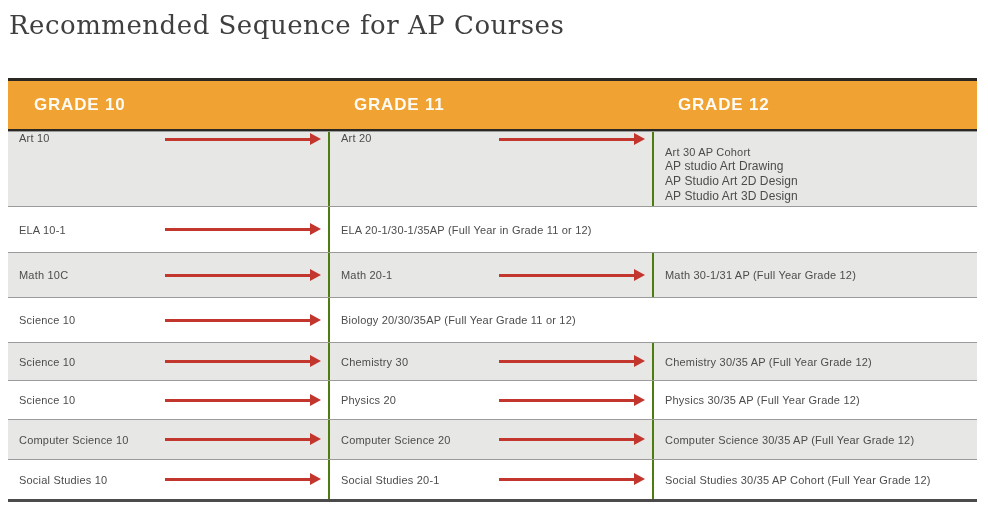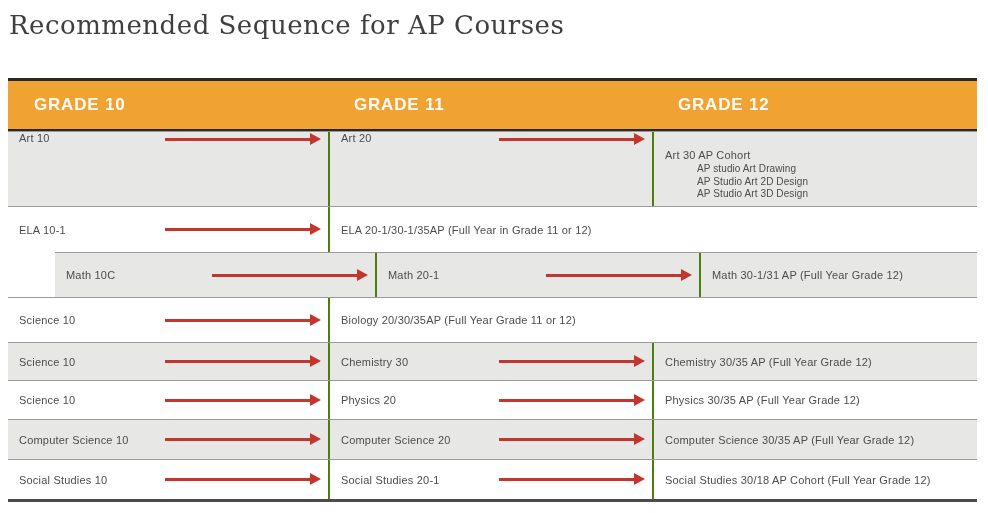--- a/index.html
+++ b/index.html
@@ -46,21 +46,21 @@
   .row {
     display: grid;
     grid-template-columns: 320px 324px 325px;
     border-top: 1px solid #9b9b9b;
   }
   .row:first-of-type { border-top: none; }
   .row.shade { background: var(--row-shade, #e7e7e5); }
 
   .r0 { height: 75px; }
   .r1 { height: 46px; }
-  .r2 { height: 45px; margin-left: 47px; }
+  .r2 { height: 45px; }
   .r3 { height: 45px; }
   .r4 { height: 38px; }
   .r5 { height: 39px; }
   .r6 { height: 40px; }
   .r7 { height: 40px; }
 
   .cell {
     display: flex;
     align-items: center;
     justify-content: space-between;
@@ -81,25 +81,24 @@
   }
 
   .cell.stack {
     flex-direction: column;
     align-items: flex-start;
     justify-content: center;
     padding-top: 12px;
     line-height: 1.25;
   }
   .sub {
-    font-size: 10px;
+    font-size: 12px;
     color: #4c4c4c;
     letter-spacing: 0.1px;
     white-space: nowrap;
-    margin-left: 32px;
   }
 
   .arrow {
     position: relative;
     flex: 0 0 auto;
     width: 146px;
     height: 3px;
     margin-right: 8px;
     background: var(--arrow-color, #c2362e);
   }
@@ -226,18 +225,18 @@
     <div class="row r7">
       <div class="cell c1">
         <span class="label">Social Studies 10</span>
         <span class="arrow"></span>
       </div>
       <div class="cell c2">
         <span class="label">Social Studies 20-1</span>
         <span class="arrow"></span>
       </div>
       <div class="cell c3">
-        <span class="label">Social Studies 30/18 AP Cohort (Full Year Grade 12)</span>
+        <span class="label">Social Studies 30/35 AP Cohort (Full Year Grade 12)</span>
       </div>
     </div>
 
   </div>
 </div>
 
 </body></html>

